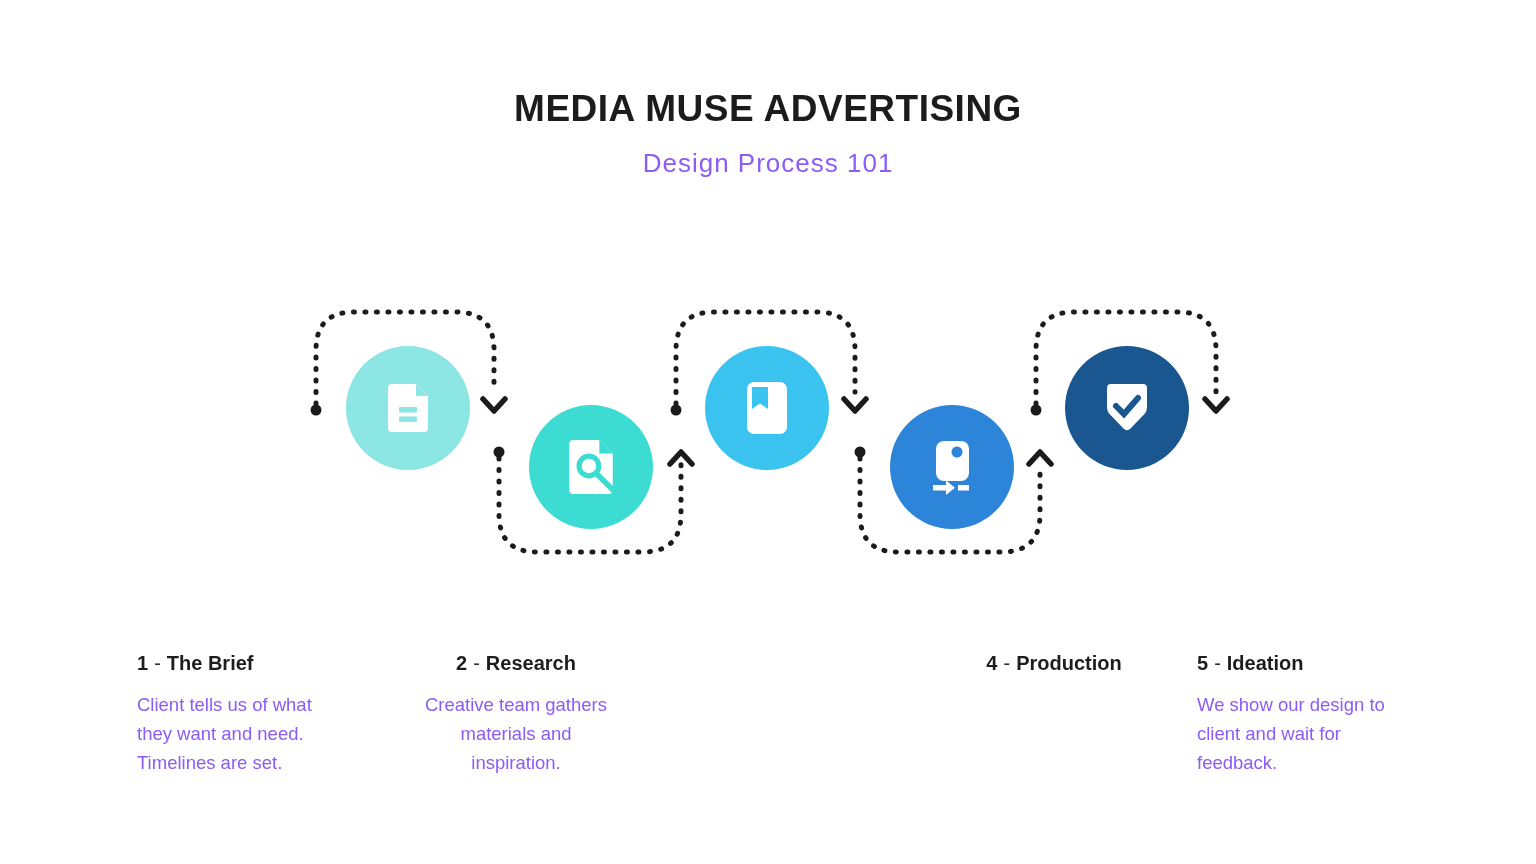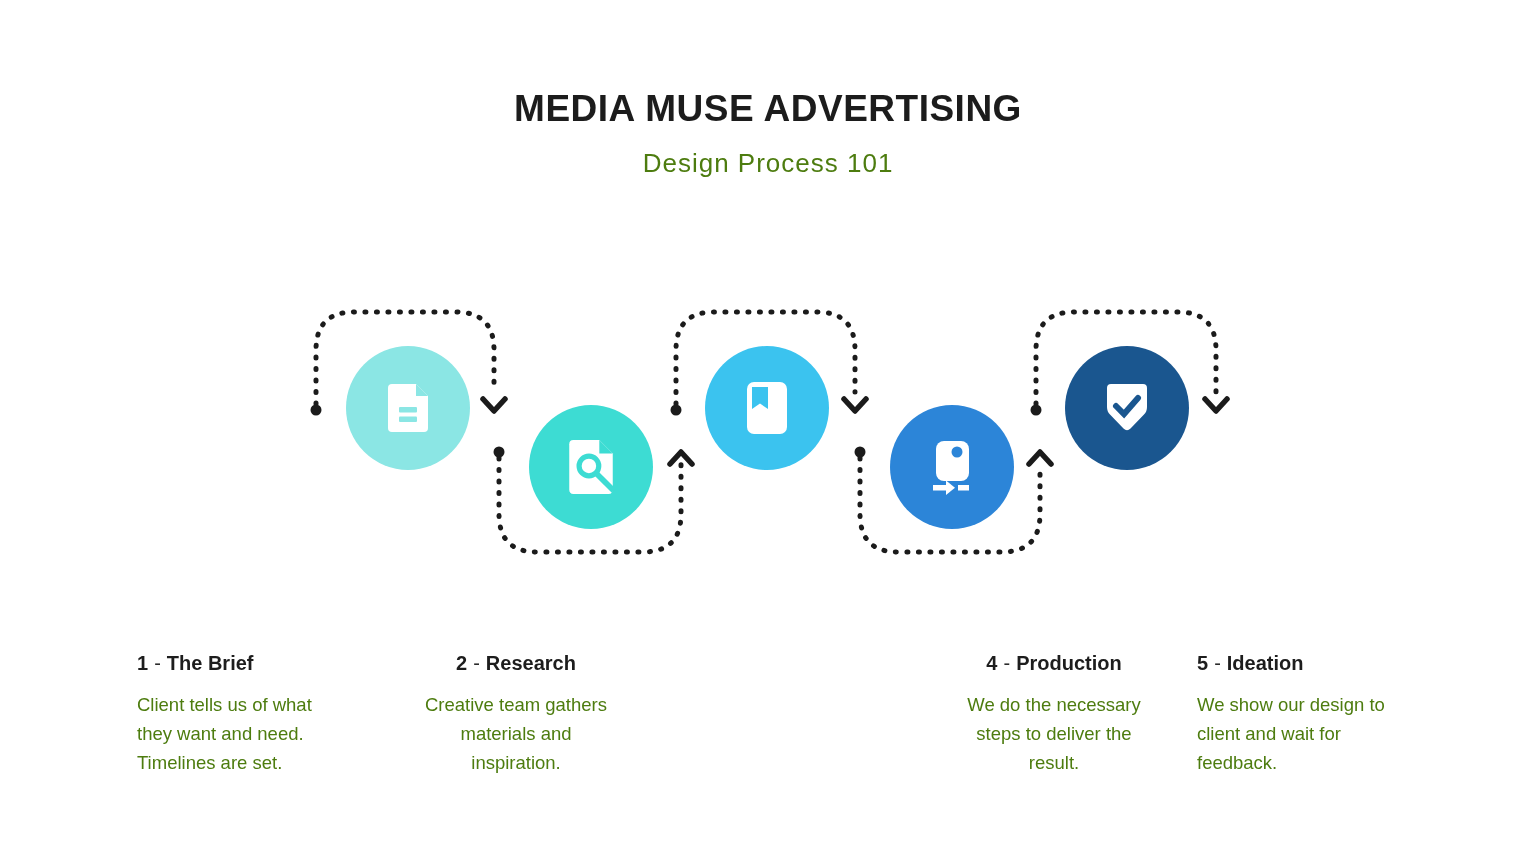--- a/index.html
+++ b/index.html
@@ -16,21 +16,21 @@
     font-size: 37px;
     font-weight: 700;
     letter-spacing: 0.5px;
     color: #1c1c1c;
   }
   .subtitle {
     margin-top: 18px;
     font-size: 26px;
     font-weight: 400;
     letter-spacing: 1px;
-    color: #4d7c0f;
+    color: #8b5cf6;
   }
   .diagram { position: absolute; inset: 0; }
   svg.connectors { position: absolute; left: 0; top: 0; }
   .circle {
     position: absolute;
     width: 124px; height: 124px;
     border-radius: 50%;
     display: flex; align-items: center; justify-content: center;
   }
   .c1 { left: 346px; top: 346px; }
@@ -45,21 +45,21 @@
   .l3 { left: 659px; }
   .l4 { left: 928px; text-align: center; }
   .l5 { left: 1197px; }
   .step-heading { font-size: 20px; font-weight: 700; color: #1d1d1d; }
   .step-heading .sep { font-weight: 400; margin: 0 6px; color: #2a2a2a; }
   .step-desc {
     margin-top: 15px;
     font-size: 18.5px;
     line-height: 29px;
     font-weight: 400;
-    color: #4d7c0f;
+    color: #8b5cf6;
     white-space: pre-line;
   }
 </style>
 </head>
 <body>
 
 <div class="header">
   <div class="title">MEDIA MUSE ADVERTISING</div>
   <div class="subtitle">Design Process 101</div>
 </div>
@@ -153,23 +153,20 @@
 inspiration.</p>
   </div>
 
   <div class="step-label l3">
   </div>
 
   <div class="step-label l4">
     <div class="step-heading">
       <span>4</span><span class="sep">-</span><span>Production</span>
     </div>
-    <p class="step-desc">We do the necessary
-steps to deliver the
-result.</p>
   </div>
 
   <div class="step-label l5">
     <div class="step-heading">
       <span>5</span><span class="sep">-</span><span>Ideation</span>
     </div>
     <p class="step-desc">We show our design to
 client and wait for
 feedback.</p>
   </div>

